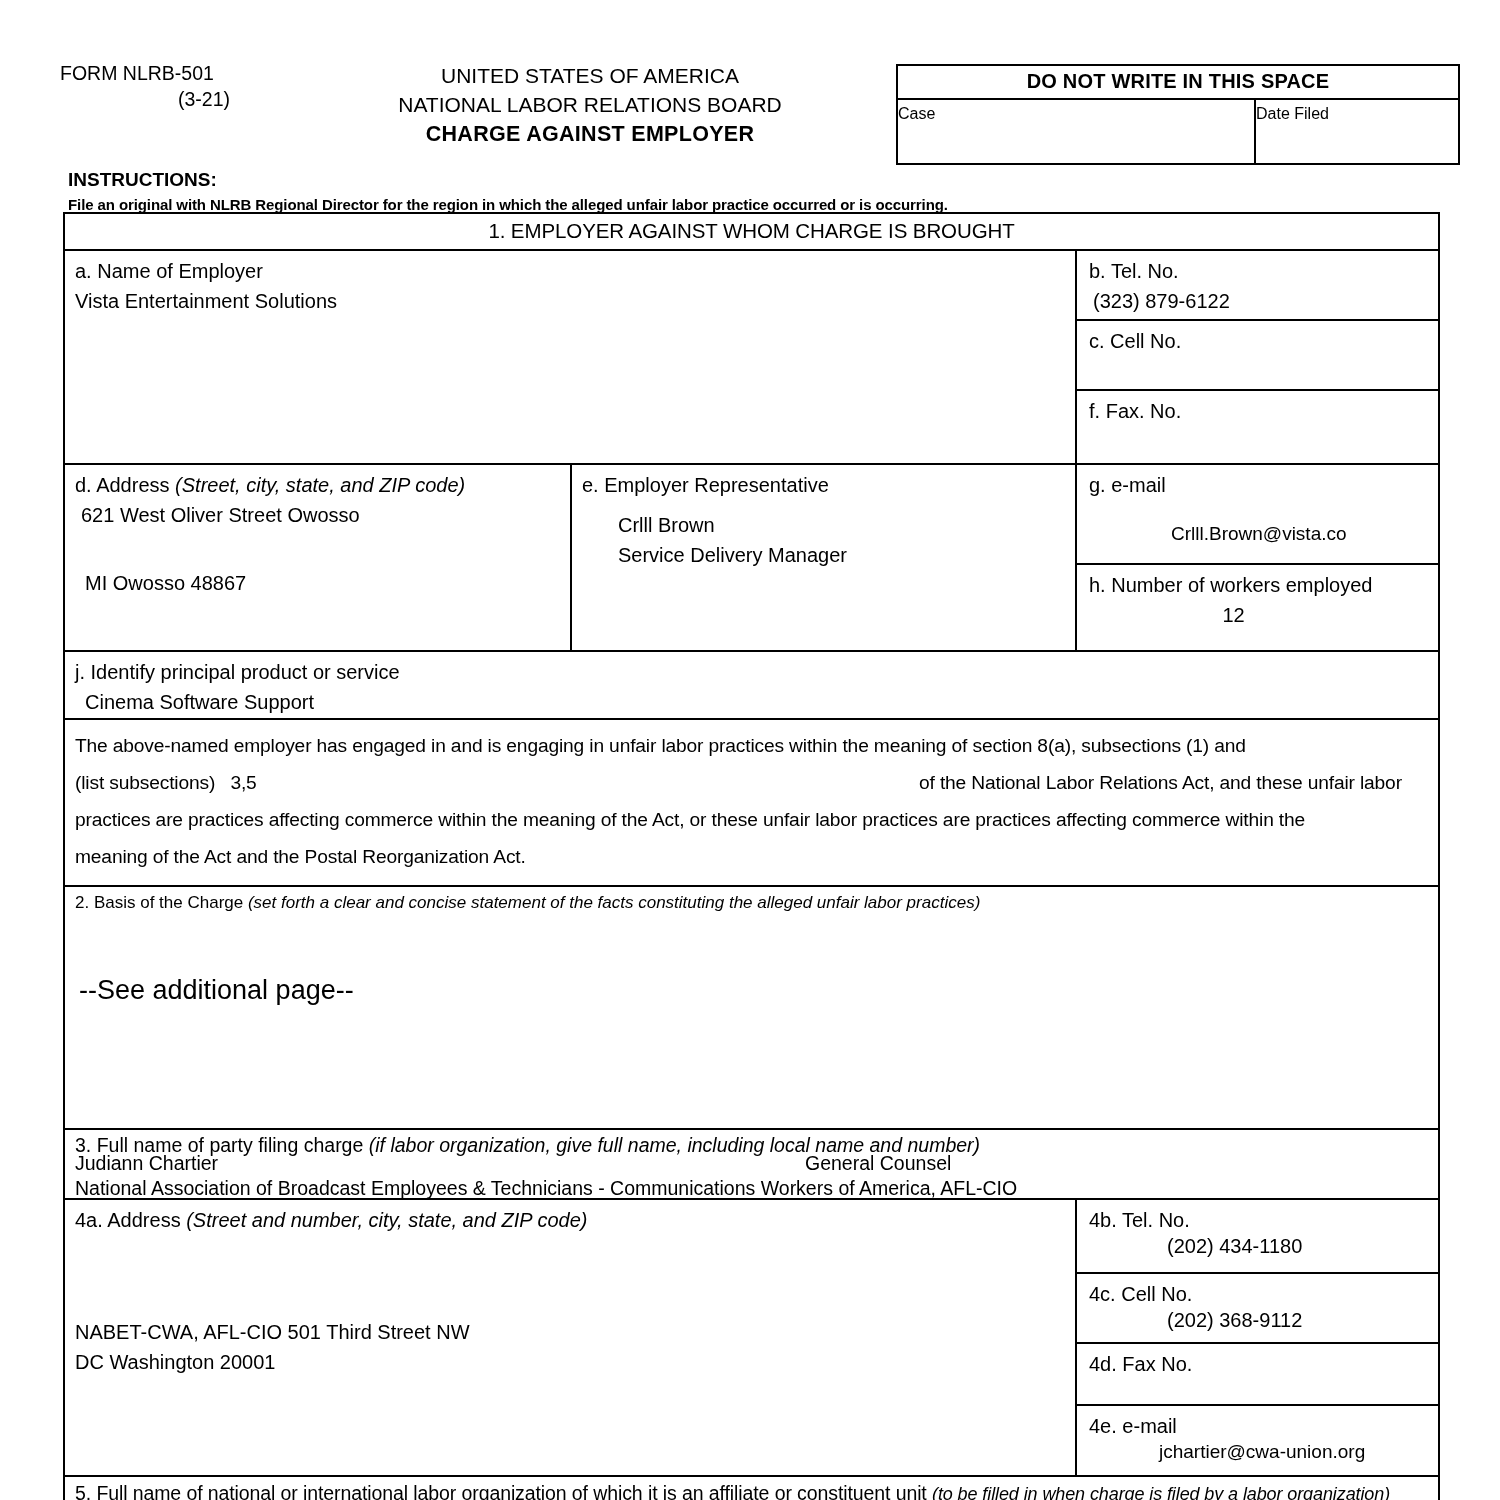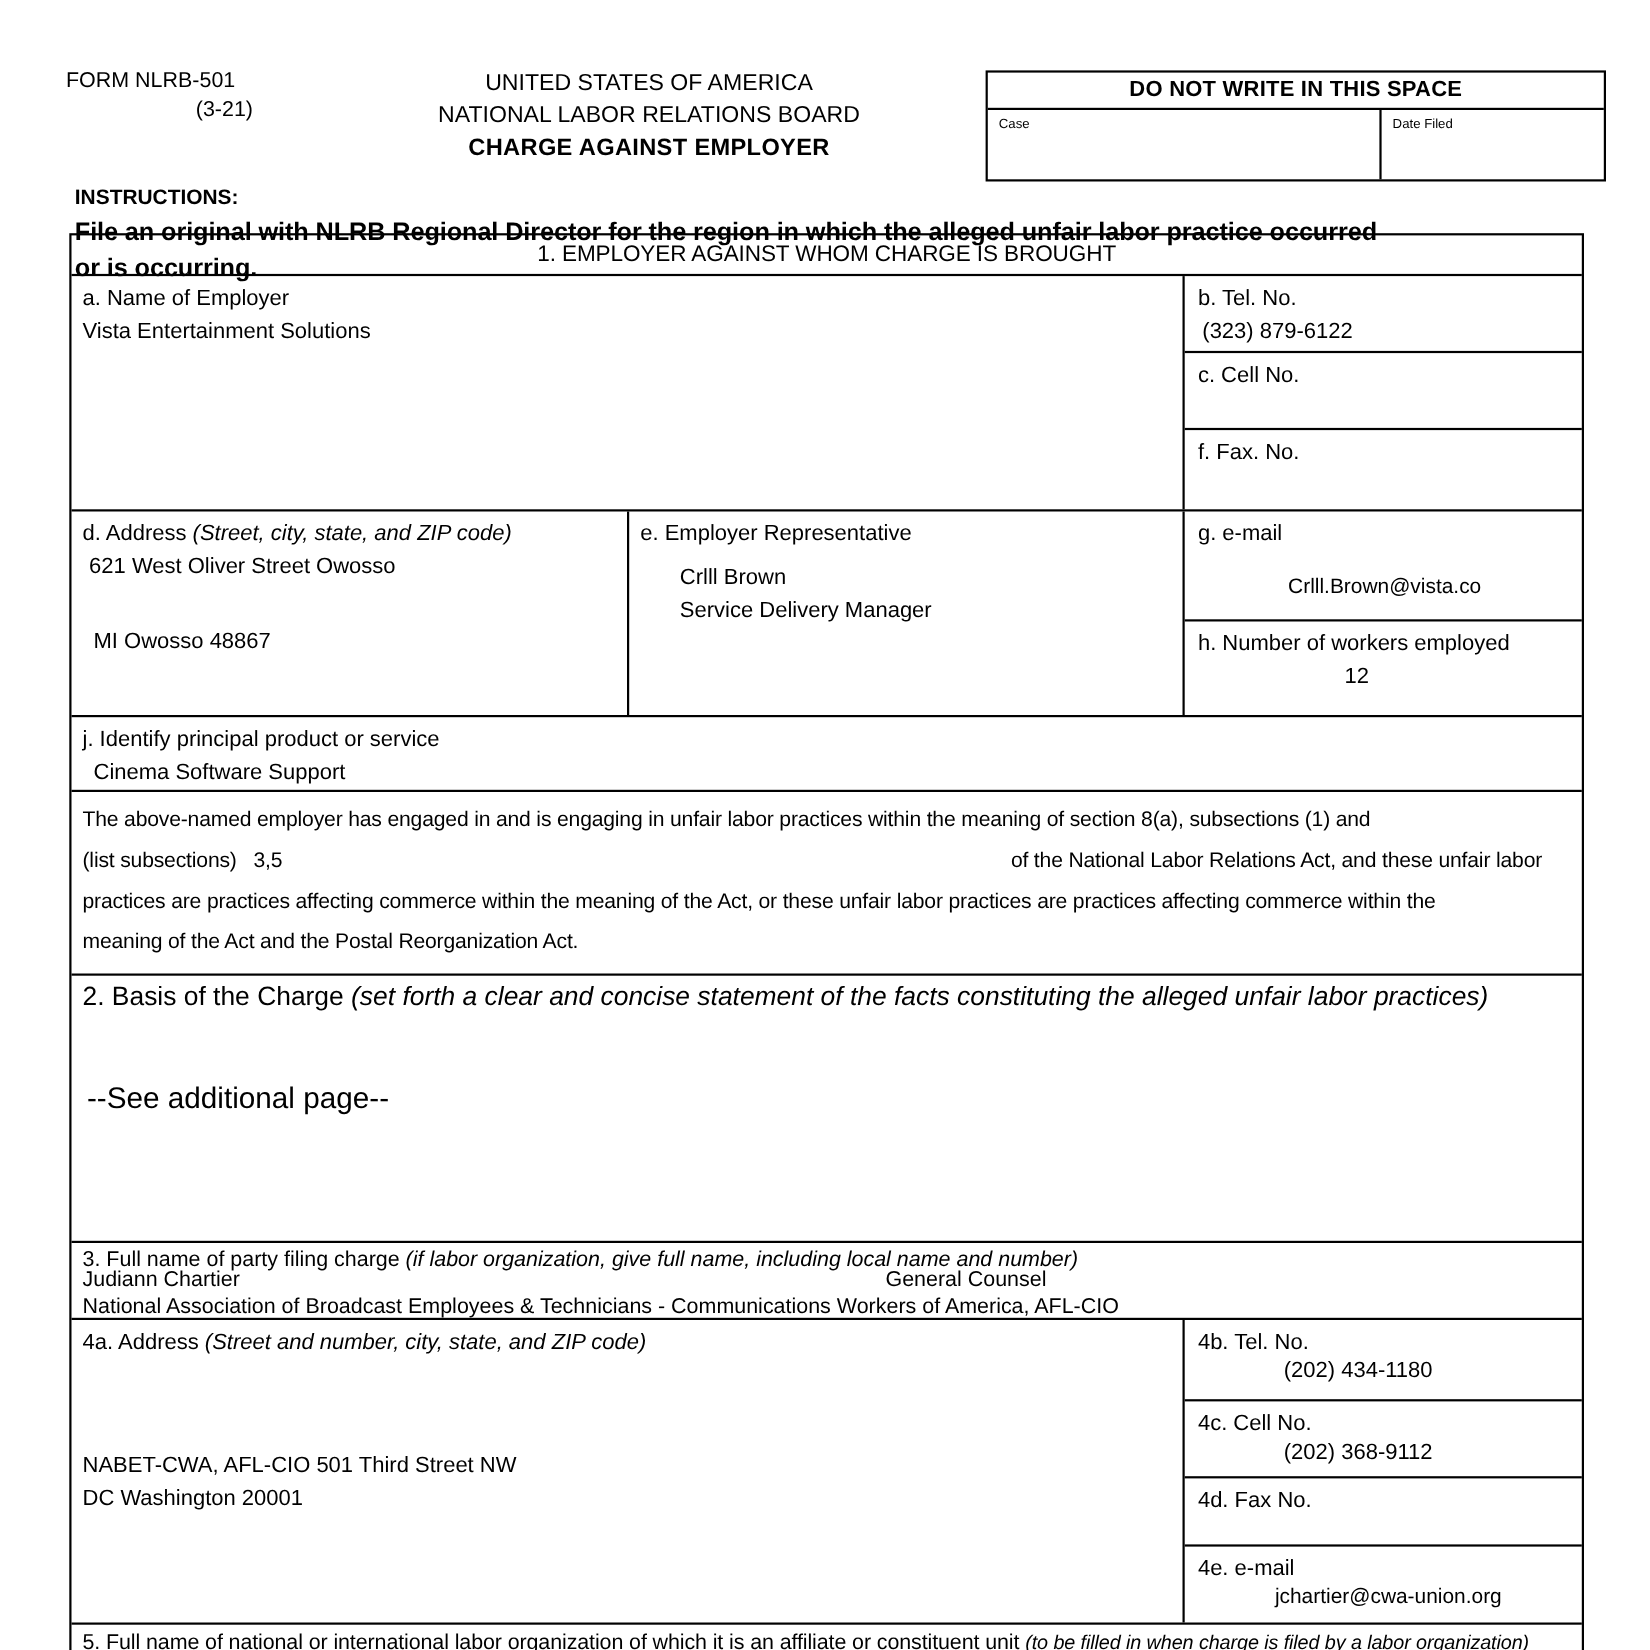--- a/index.html
+++ b/index.html
@@ -69,39 +69,39 @@
     font-size: 20px;
     padding: 4px 0 5px;
     border-bottom: 2.5px solid #000;
     letter-spacing: .2px;
   }
   .dnw-row {
     display: flex;
     height: 63px;
   }
   .dnw-cell {
-    padding: 5px 0 0 10px;
-    font-size: 12px;
+    padding: 5px 0 0 0;
+    font-size: 16px;
     box-sizing: border-box;
   }
   .dnw-cell.case { flex: 0 0 358px; border-right: 2.5px solid #000; }
   .dnw-cell.date { flex: 1; }
 
   
   .instructions {
     position: absolute;
     left: 68px;
     top: 166px;
     width: 1200px;
     font-size: 19px;
     font-weight: bold;
     line-height: 1.45;
   }
   .instructions .ins-sub {
-    font-size: 23px;
+    font-size: 15px;
     letter-spacing: -0.1px;
   }
 
   
   .form-table {
     position: absolute;
     left: 63px;
     top: 212px;
     width: 1377px;
     border: 2.5px solid #000;
@@ -148,21 +148,21 @@
   .statute {
     padding: 8px 10px 10px 10px;
     font-size: 19.2px;
     line-height: 1.92;
     letter-spacing: -0.15px;
   }
   .statute .l2 { display: flex; gap: 44px; }
   .statute .l2 .left { flex: 0 0 800px; }
 
   .basis { height: 243px; padding: 6px 0 0 10px; box-sizing: border-box; }
-  .basis-note { font-size: 24px; }
+  .basis-note { font-size: 17px; }
   .basis-val { font-size: 27px; margin-top: 62px; margin-left: 4px; }
 
   .sec3 { height: 70px; padding: 4px 0 0 10px; box-sizing: border-box; position: relative; }
   .sec3 .ln1 { font-size: 19.5px; }
   .sec3 .nameline { font-size: 19.5px; margin-top: -5px; position: relative; }
   .sec3 .nameline .title { position: absolute; left: 730px; top: 0; }
   .sec3 .org { font-size: 19.5px; margin-top: 2px; }
 
   .p4-left { flex: 0 0 1012px; box-sizing: border-box; }
   .p4-right { flex: 1; box-sizing: border-box; }

